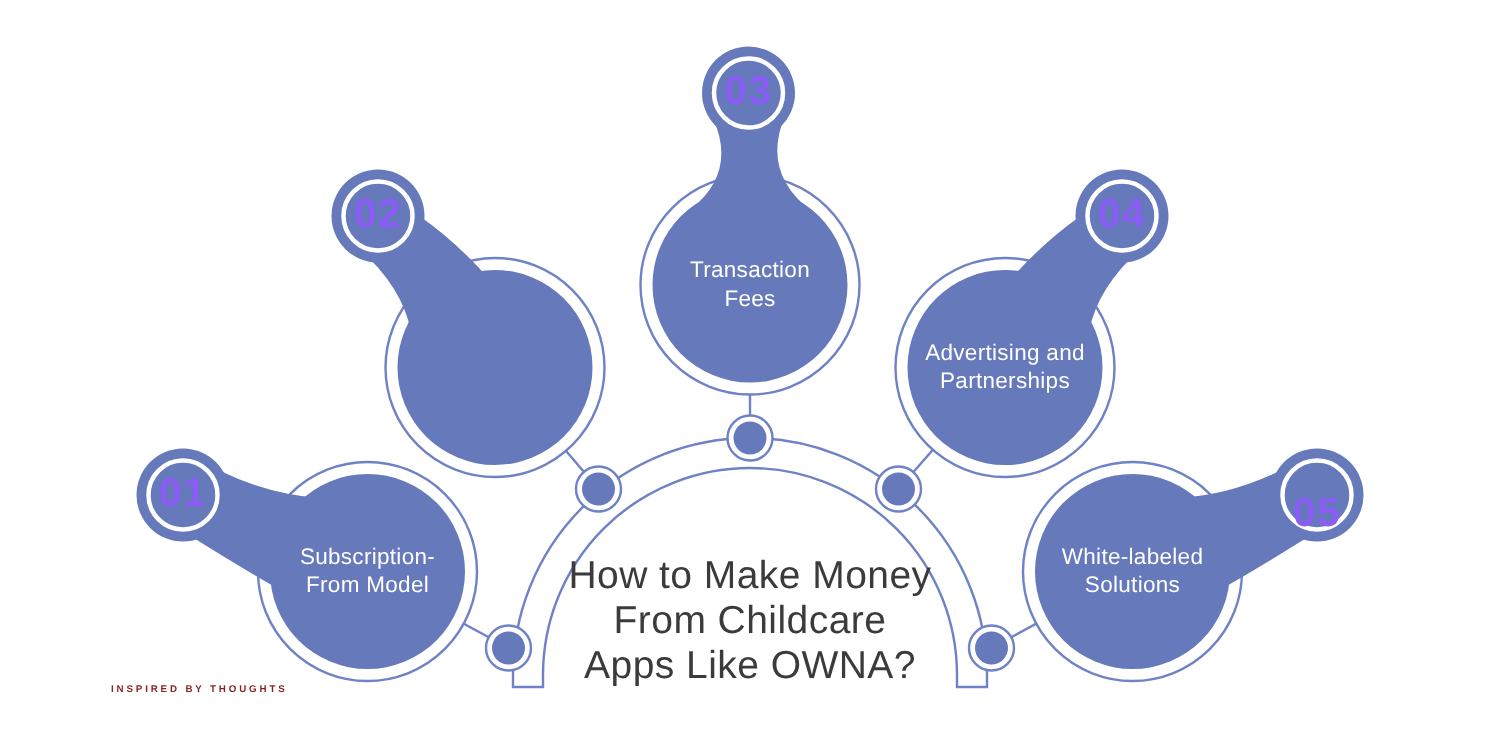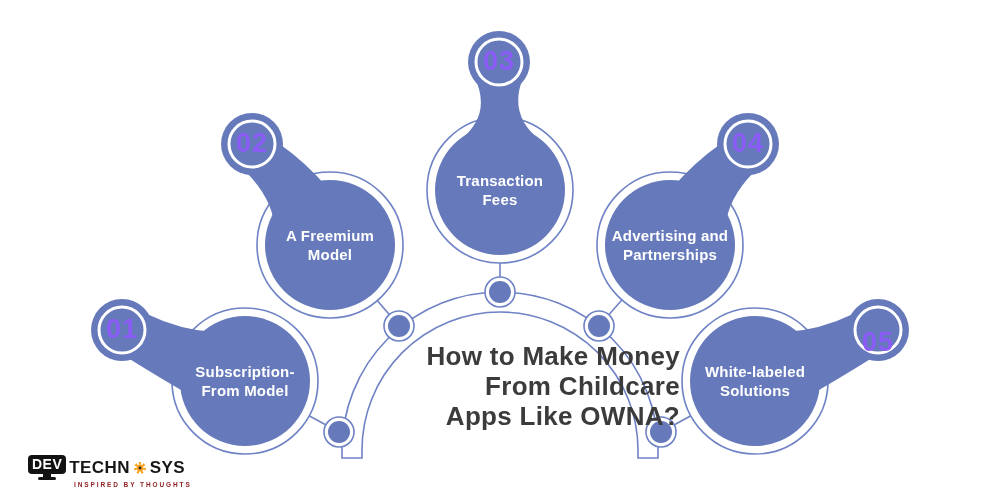--- a/index.html
+++ b/index.html
@@ -17,31 +17,31 @@
     overflow:hidden;font-family:"Liberation Sans",sans-serif;
   }
   svg.layer{position:absolute;left:0;top:0;}
   .thin{stroke:var(--outline);stroke-width:1.6;fill:none;}
   .node-outline{fill:#ffffff;stroke:var(--outline);stroke-width:1.6;}
   .big-outline{fill:#ffffff;stroke:var(--outline);stroke-width:1.6;}
   .fill-primary{fill:var(--primary);}
   .badge-ring{fill:none;stroke:#ffffff;stroke-width:3;}
   .label{
     position:absolute;transform:translate(-50%,-50%);
-    color:#ffffff;font-size:15px;font-weight:700;text-align:center;
+    color:#ffffff;font-size:15px;font-weight:400;text-align:center;
     white-space:pre-line;line-height:1.28;letter-spacing:0.2px;width:160px;
   }
   .num{
     position:absolute;transform:translate(-50%,-53%);
     color:#8b5cf6;font-size:27px;font-weight:600;letter-spacing:1px;
   }
   .title{
-    position:absolute;left:500px;top:386px;transform:translate(-50%,-50%);
-    color:var(--title-text);font-size:26px;line-height:30px;font-weight:700;
-    text-align:right;white-space:pre-line;width:360px;letter-spacing:0.3px;
+    position:absolute;left:500px;top:413px;transform:translate(-50%,-50%);
+    color:var(--title-text);font-size:26px;line-height:30px;font-weight:400;
+    text-align:center;white-space:pre-line;width:360px;letter-spacing:0.3px;
   }
   .logo{position:absolute;left:28px;top:455px;}
   .logo-row{display:flex;align-items:center;gap:2px;}
   .dev-wrap{display:flex;flex-direction:column;align-items:center;margin-right:1px;}
   .dev-box{
     background:var(--logo-black);color:#fff;font-weight:700;font-size:14px;
     padding:2px 4px 3px;border-radius:4px;letter-spacing:0.5px;line-height:1;
   }
   .dev-stand{width:8px;height:3px;background:var(--logo-black);}
   .dev-base{width:18px;height:3px;background:var(--logo-black);border-radius:2px;}
@@ -141,40 +141,24 @@
 Apps Like OWNA?</div>
 
   <div class="num" style="left:122px;top:330px;">01</div>
   <div class="num" style="left:252px;top:144px;text-align:center;">02</div>
   <div class="num" style="left:499px;top:62px;">03</div>
   <div class="num" style="left:748px;top:144px;">04</div>
   <div class="num" style="left:878px;top:330px;margin-top:13px;">05</div>
 
   <div class="label" style="left:245px;top:381px;">Subscription-
 From Model</div>
-  <div class="label" style="left:330px;top:245px;">A Freemium
-Model</div>
   <div class="label" style="left:500px;top:190px;">Transaction
 Fees</div>
   <div class="label" style="left:670px;top:245px;">Advertising and
 Partnerships</div>
   <div class="label" style="left:755px;top:381px;">White-labeled
 Solutions</div>
 
   <div class="logo">
-    <div class="logo-row">
-      <div class="dev-wrap">
-        <span class="dev-box">DEV</span>
-        <span class="dev-stand"></span>
-        <span class="dev-base"></span>
-      </div>
-      <span class="brand">TECHN</span>
-      <svg class="gear" width="14" height="14" viewBox="-7 -7 14 14">
-        <circle class="gear-teeth" r="4.6" stroke-width="2.6" stroke-dasharray="2.1 1.9"></circle>
-        <circle class="gear-body" r="3.4"></circle>
-        <circle class="gear-core" r="1.4"></circle>
-      </svg>
-      <span class="brand">SYS</span>
-    </div>
     <div class="tagline">INSPIRED BY THOUGHTS</div>
   </div>
 
 </div>
 
 </body></html>

